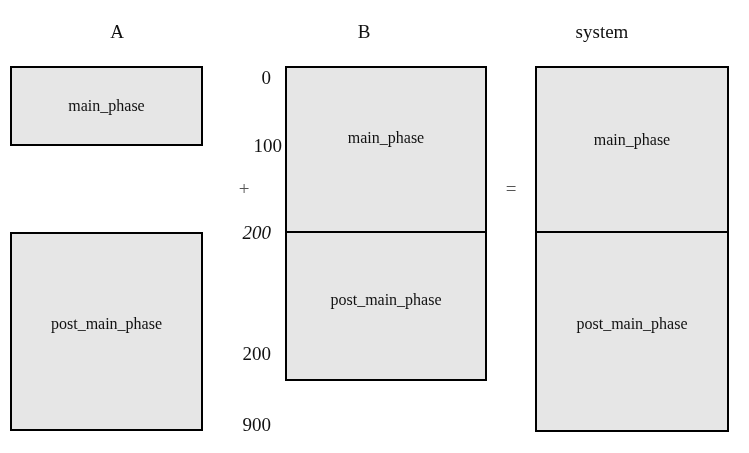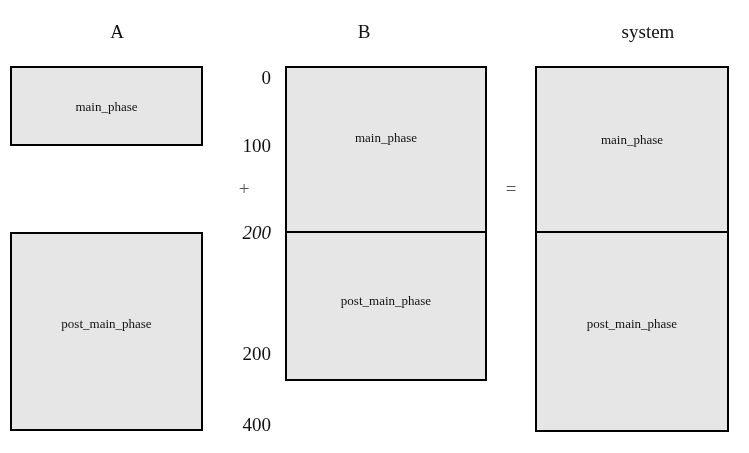--- a/index.html
+++ b/index.html
@@ -36,21 +36,21 @@
     align-items: center;
     justify-content: center;
   }
   .phase-box.seg-top {
     border-bottom-width: 1.5px;
   }
   .phase-box.seg-bottom {
     border-top-width: 1.5px;
   }
   .phase-label {
-    font-size: 13px;
+    font-size: 16px;
     line-height: 1;
     color: #111111;
     white-space: nowrap;
     pointer-events: none;
     position: relative;
   }
   .scale-tick {
     position: absolute;
     font-size: 19px;
     line-height: 1;
@@ -70,39 +70,39 @@
 </style>
 </head>
 <body>
 
 <div id="diagram-root">
 
   <div class="col-header" style="left:117px; top:22px;">A</div>
 
   <div class="col-header" style="left:364px; top:22px;">B</div>
 
-  <div class="col-header" style="left:648px; top:22px;">system</div>
+  <div class="col-header" style="left:602px; top:22px;">system</div>
 
   <div class="phase-box" style="left:10px; top:66px; width:193px; height:80px;">
     <span class="phase-label">main_phase</span>
   </div>
 
   <div class="phase-box" style="left:10px; top:232px; width:193px; height:199px;">
     <span class="phase-label" style="top:-8px;">post_main_phase</span>
   </div>
 
   <div class="scale-tick" style="left:215px; top:77px; width:56px;">0</div>
 
-  <div class="scale-tick" style="left:215px; top:145px; width:56px;">100</div>
+  <div class="scale-tick" style="left:226px; top:145px; width:56px;">100</div>
 
   <div class="scale-tick" style="left:215px; top:232px; width:56px;font-style:italic;">200</div>
 
   <div class="scale-tick" style="left:215px; top:353px; width:56px;">200</div>
 
-  <div class="scale-tick" style="left:215px; top:424px; width:56px;">400</div>
+  <div class="scale-tick" style="left:215px; top:424px; width:56px;">900</div>
 
   <div class="operator" style="left:244px; top:188px;">+</div>
 
   <div class="phase-box seg-top" style="left:285px; top:66px; width:202px; height:166px;">
     <span class="phase-label" style="top:-12px;">main_phase</span>
   </div>
 
   <div class="phase-box seg-bottom" style="left:285px; top:232px; width:202px; height:149px;">
     <span class="phase-label" style="top:-6px;">post_main_phase</span>
   </div>

